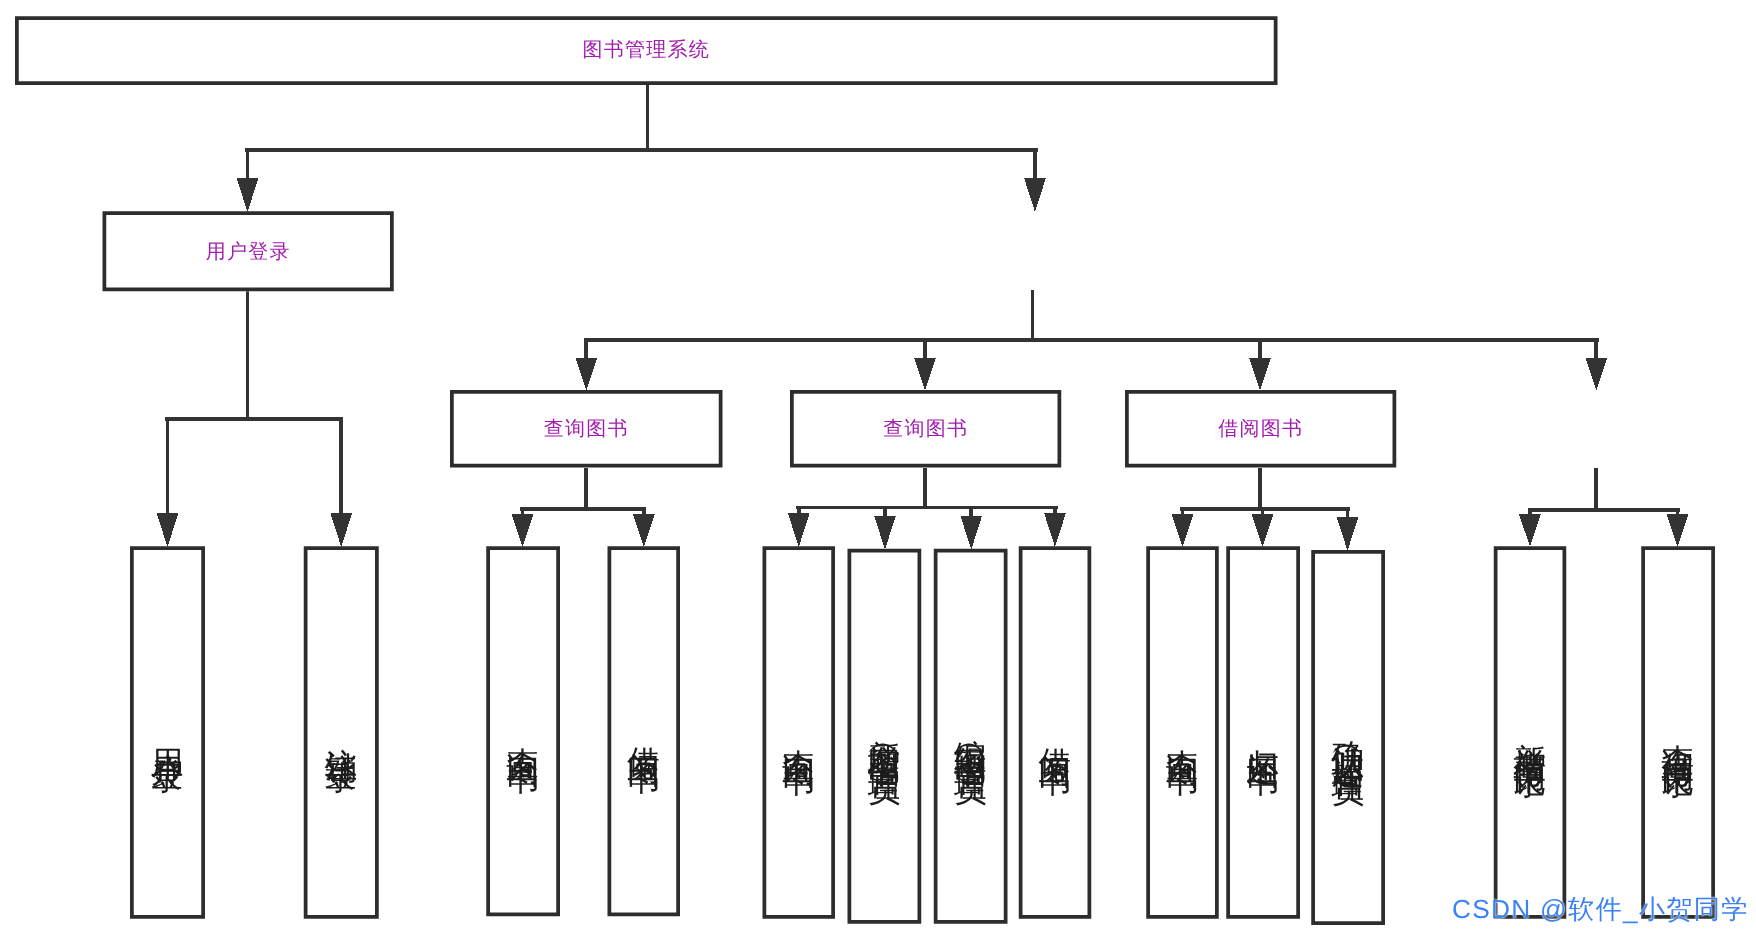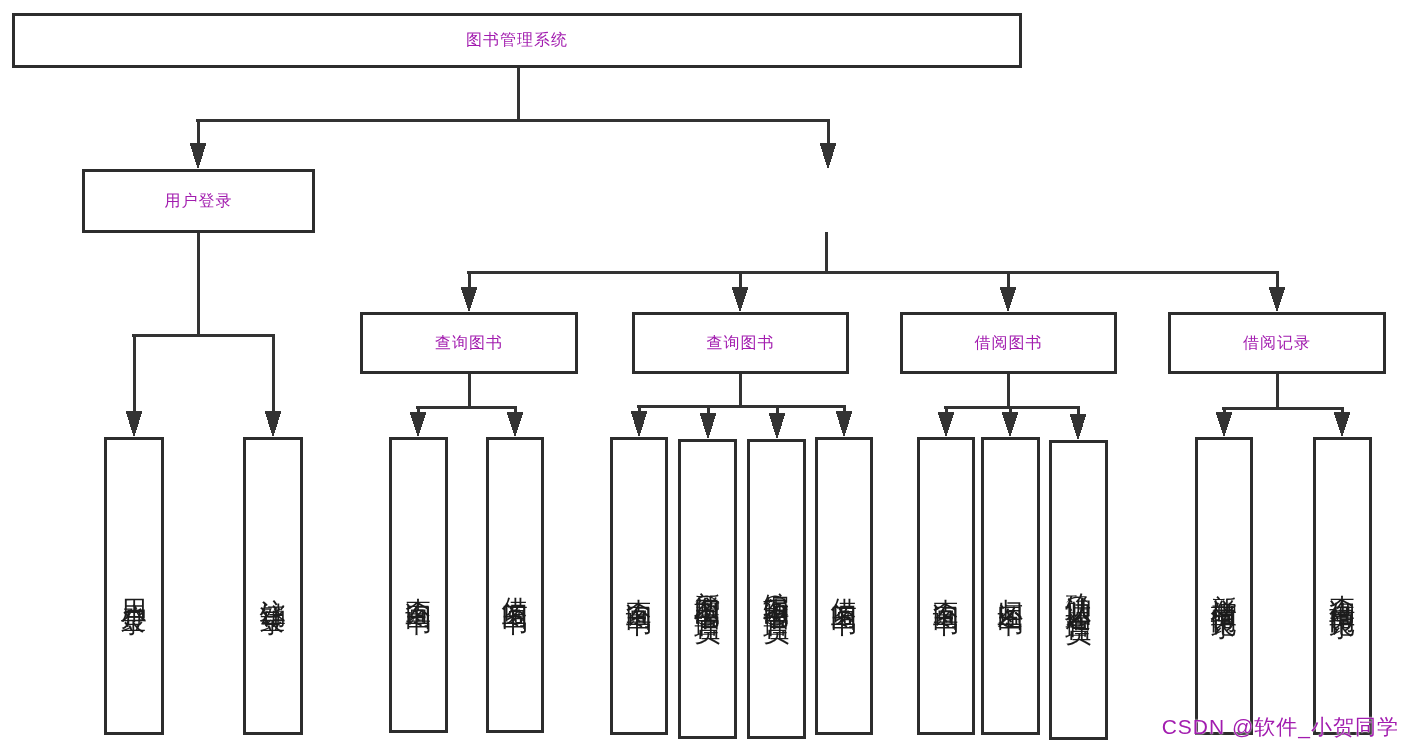--- a/index.html
+++ b/index.html
@@ -32,21 +32,21 @@
     writing-mode:vertical-rl;
     text-orientation:mixed;
     font-size:26px;color:#1c1c1c;
     letter-spacing:4px;
     line-height:1.1;
   }
   .watermark{
     position:absolute;
     right:6px;bottom:6px;
     font-size:21px;
-    color:#a21caf;
+    color:#3b82f6;
     text-shadow:0 0 2px #ffffff, 0 0 1px #ffffff;
     letter-spacing:1px;
     white-space:nowrap;
   }
 </style>
 </head>
 <body>
 
 <div class="canvas">
 
@@ -112,21 +112,20 @@
     <polygon points="1334,412 1350,412 1342,436"></polygon>
   </svg>
 
   <div class="hnode" style="left:12px;top:13px;width:1010px;height:55px">图书管理系统</div>
 
   <div class="hnode" style="left:82px;top:169px;width:233px;height:64px">用户登录</div>
 
   <div class="hnode" style="left:360px;top:312px;width:218px;height:62px">查询图书</div>
   <div class="hnode" style="left:632px;top:312px;width:217px;height:62px">查询图书</div>
   <div class="hnode" style="left:900px;top:312px;width:217px;height:62px">借阅图书</div>
-  <div class="hnode" style="left:1168px;top:312px;width:218px;height:62px">借阅记录</div>
 
   <div class="vnode" style="left:104px;top:437px;width:60px;height:298px">用户登录</div>
   <div class="vnode" style="left:243px;top:437px;width:60px;height:298px">注销登录</div>
 
   <div class="vnode" style="left:389px;top:437px;width:59px;height:296px">查询图书</div>
   <div class="vnode" style="left:486px;top:437px;width:58px;height:296px">借阅图书</div>
 
   <div class="vnode" style="left:610px;top:437px;width:58px;height:298px">查询图书</div>
   <div class="vnode" style="left:678px;top:439px;width:59px;height:300px">新增图书（管理员）</div>
   <div class="vnode" style="left:747px;top:439px;width:59px;height:300px">编辑图书（管理员）</div>

